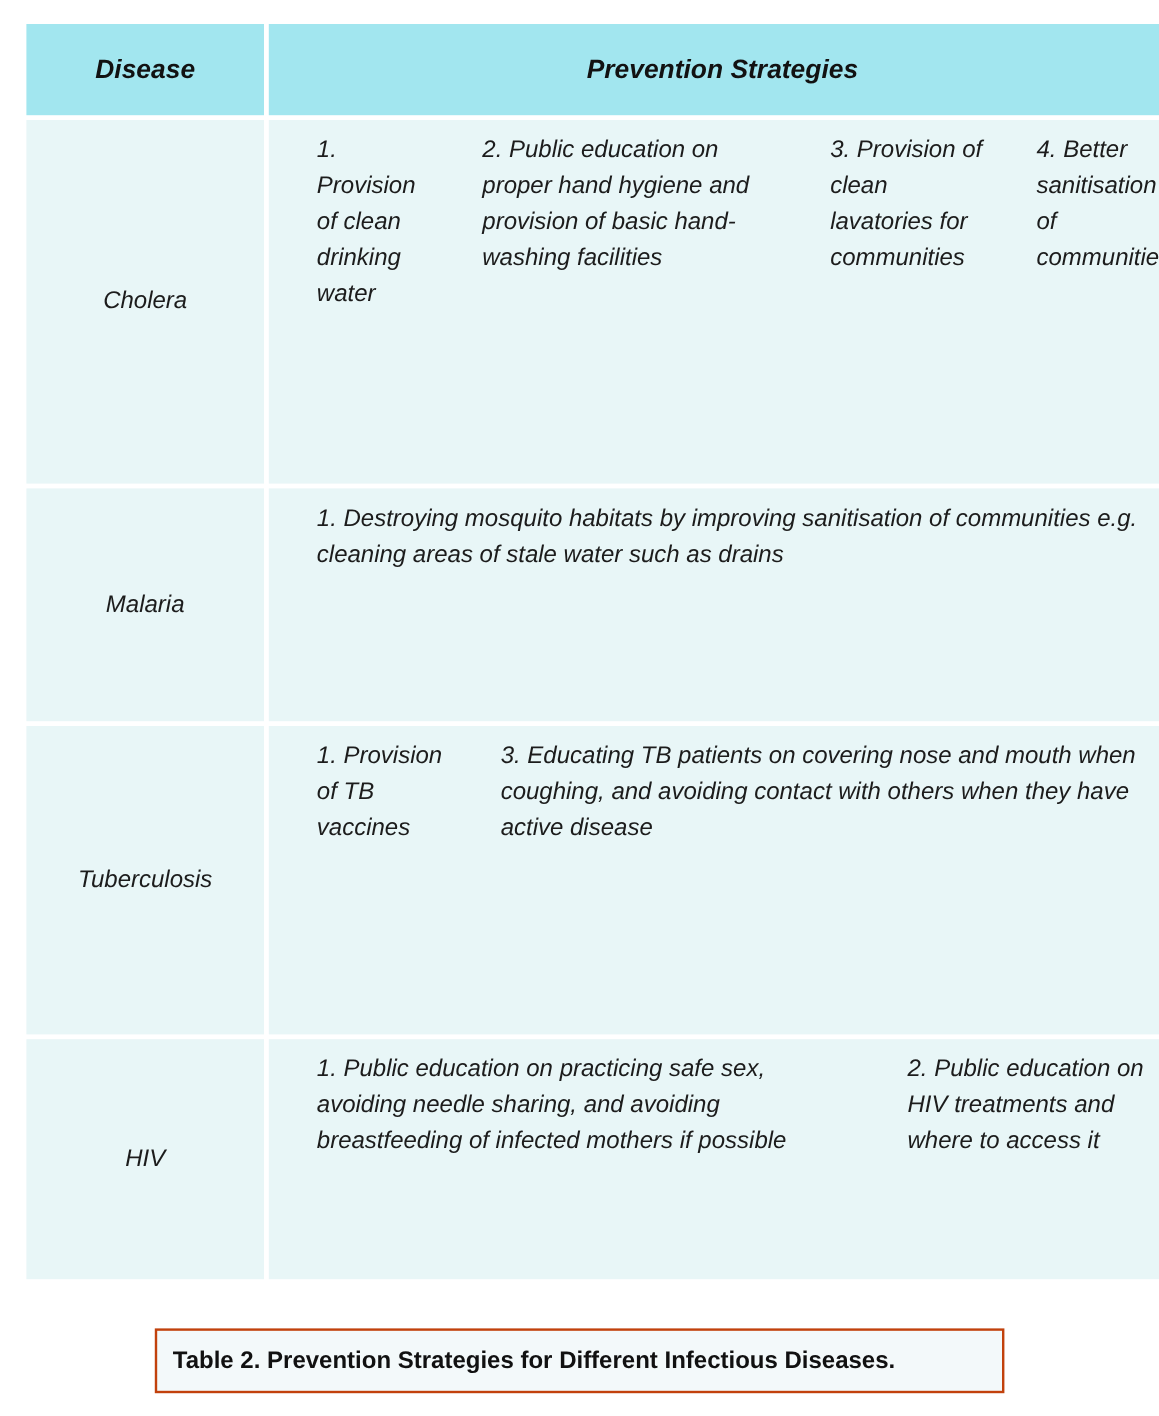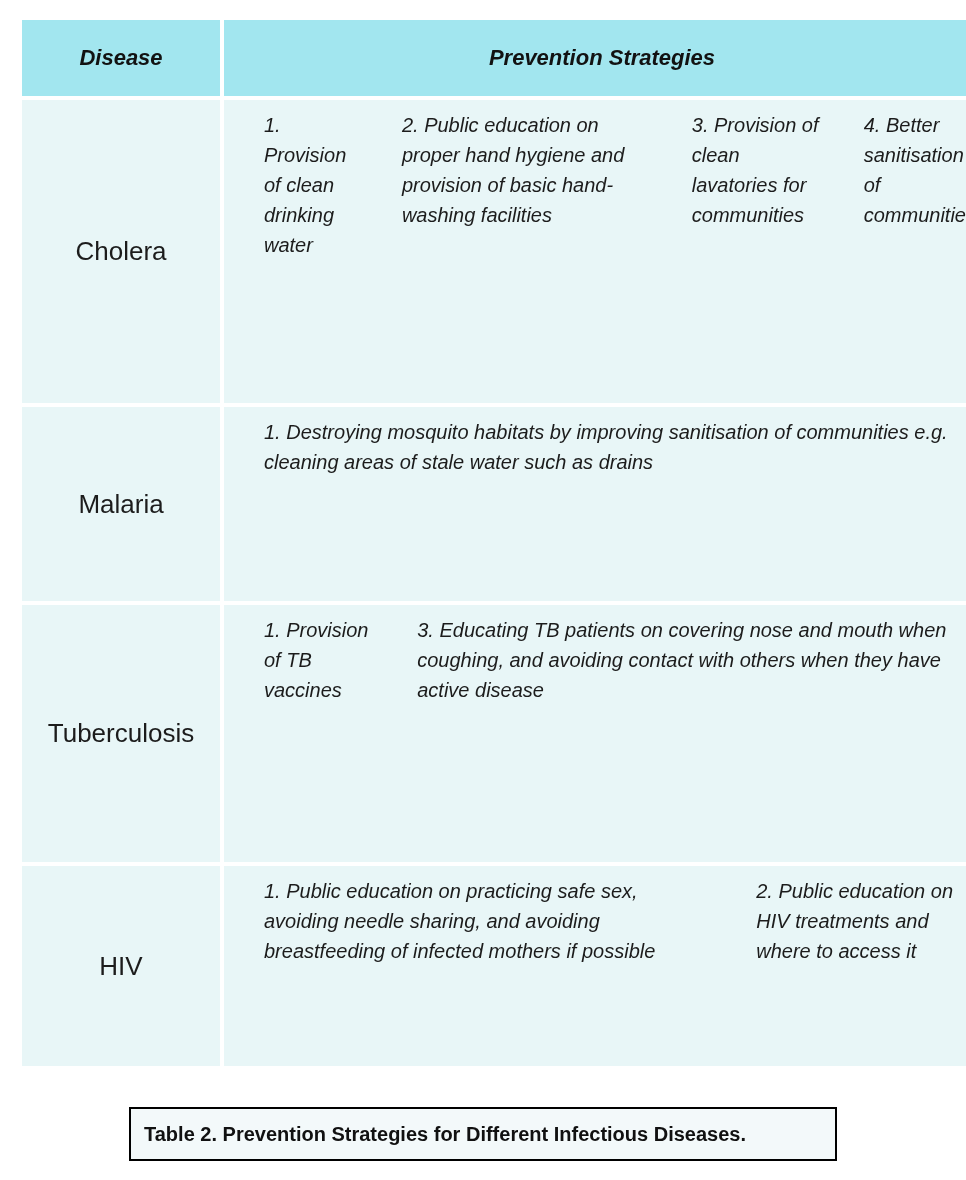--- a/index.html
+++ b/index.html
@@ -60,39 +60,40 @@
     color: #121212;
   }
   .header-cell.c2 {
     flex-direction: row;
     align-items: center;
     justify-content: center;
     padding: 0;
     text-align: center;
   }
   .disease-cell {
-    font-size: 26px;
+    font-size: 20px;
+    font-style: italic;
   }
   .items p {
     margin: 0;
     font-size: 20px;
     font-style: italic;
     line-height: 30px;
   }
   .row-cholera { height: 303px; }
   .row-malaria { height: 194px; }
   .row-tuberculosis { height: 257px; }
   .row-hiv { height: 200px; }
   .caption-box {
     margin: 41px 0 0 129px;
     width: 708px;
     min-height: 54px;
     box-sizing: border-box;
     background: var(--caption-bg, #f3f9fa);
-    border: 2px solid #000000;
+    border: 2px solid #c2410c;
     display: flex;
     align-items: center;
     padding-left: 13px;
   }
   .caption-box span {
     font-size: 20px;
     font-weight: bold;
     color: #111111;
   }
 </style>

